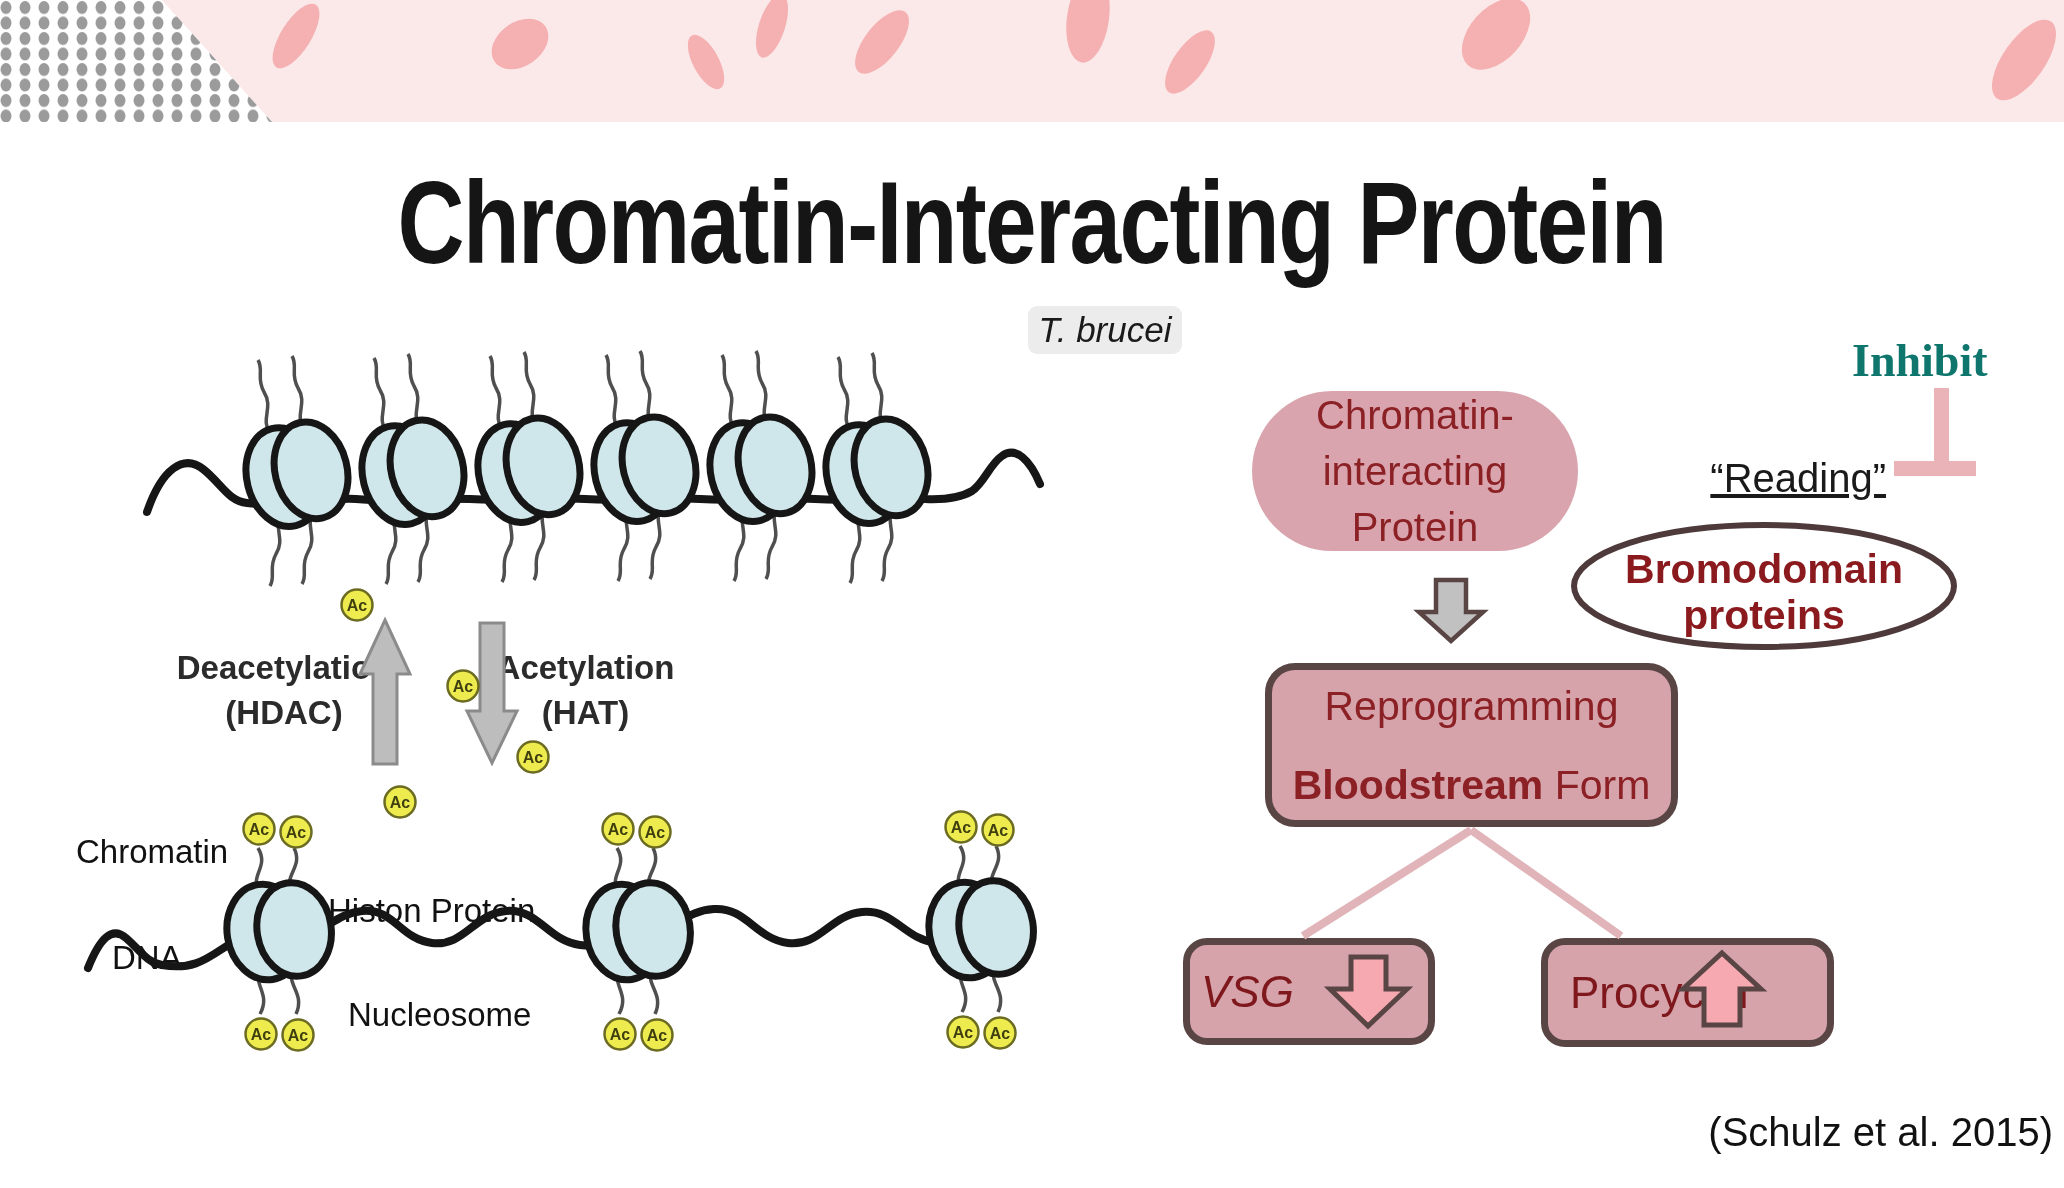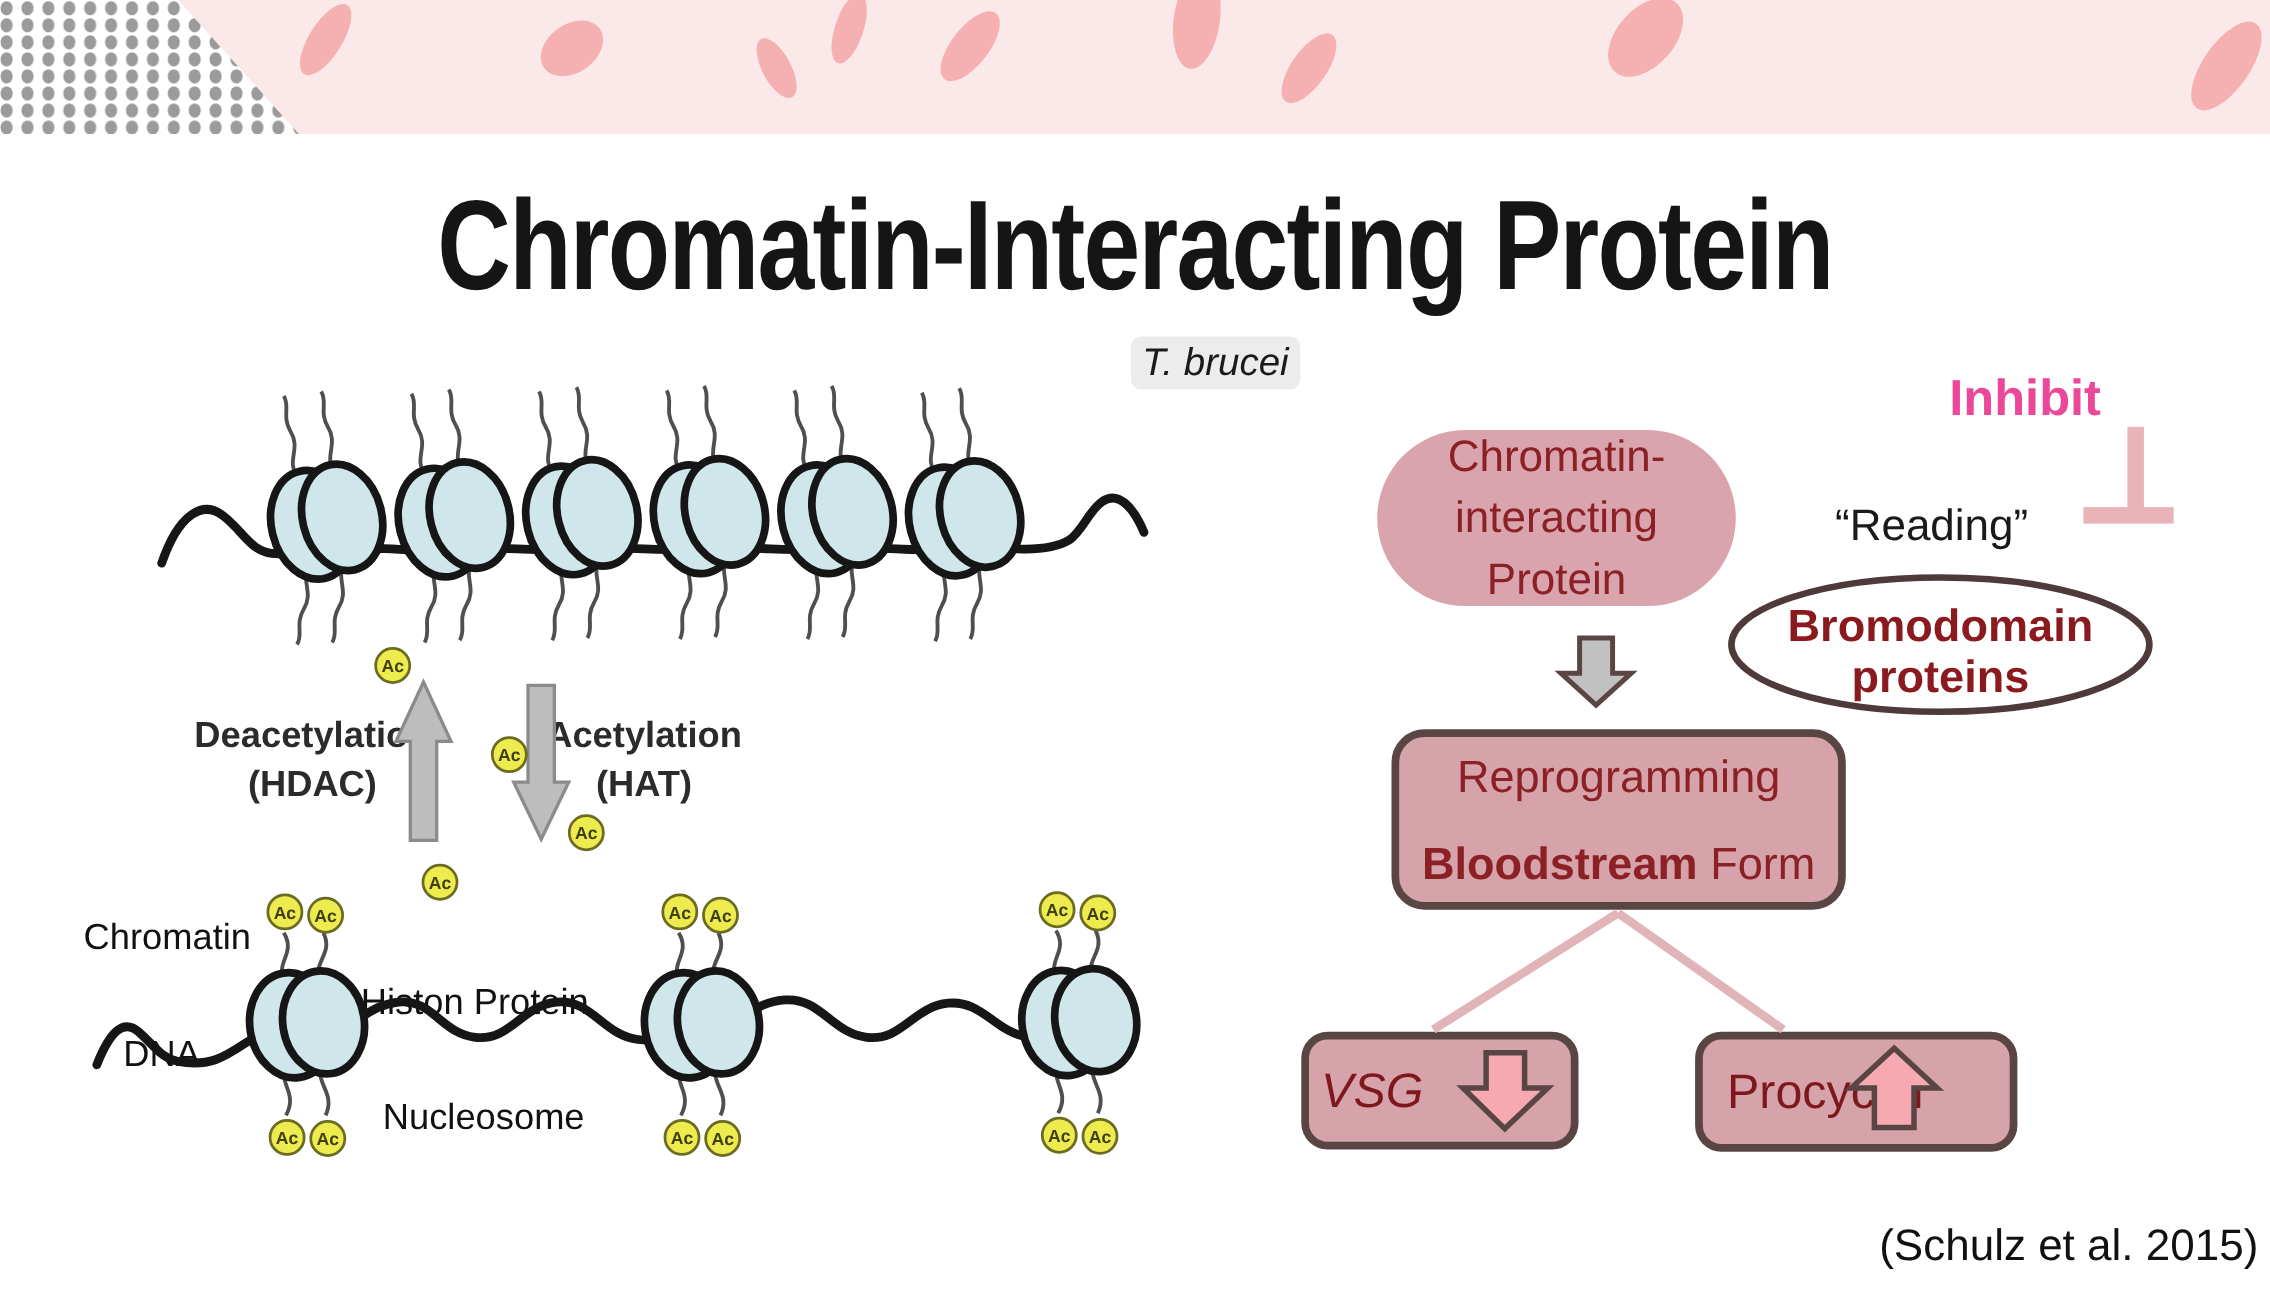--- a/index.html
+++ b/index.html
@@ -16,22 +16,22 @@
   #title .stretch{display:inline-block;transform:scaleX(0.80);transform-origin:center;}
   
   .diag-label{color:#111;font-size:33px;}
   .diag-label-bold{color:#2b2b2b;font-size:33px;font-weight:bold;text-align:center;line-height:45px;}
   
   #organism-tag{left:1028px;top:306px;width:154px;height:48px;background:var(--organism_bg,#ececec);
       border-radius:9px;font-style:italic;font-size:35px;display:flex;align-items:center;justify-content:center;}
   #protein-pill{left:1252px;top:391px;width:326px;height:160px;background:var(--pill_fill,#d9a4ad);
       border-radius:82px;color:var(--dark_red,#8b2025);font-size:40px;line-height:48px;
       display:flex;flex-direction:column;align-items:center;justify-content:space-between;text-align:center;}
-  #reading-label{left:1626px;top:456px;width:260px;text-align:center;font-size:40px;color:#1a1a1a;}
-  #inhibit-label{left:1772px;top:334px;width:170px;font-size:46px;font-weight:bold;color:#ec4899;}
+  #reading-label{left:1626px;top:456px;width:260px;text-align:right;font-size:40px;color:#1a1a1a;text-decoration:underline;}
+  #inhibit-label{left:1852px;top:334px;width:170px;font-size:46px;font-weight:bold;color:#0f766e;font-family:Liberation Serif, serif;}
   .flow-box{background:var(--pink_fill,#d6a3ab);border:7px solid var(--border_dark,#5a4545);box-sizing:border-box;}
   #reprogramming-box{left:1265px;top:663px;width:413px;height:164px;border-radius:30px;
       color:var(--dark_red,#8b2025);font-size:41px;line-height:50px;
       display:flex;flex-direction:column;align-items:center;justify-content:center;text-align:center;gap:29px;}
   #vsg-box{left:1183px;top:938px;width:252px;height:107px;border-radius:24px;
       color:var(--darker_red,#7e181c);font-size:44px;display:flex;align-items:center;}
   #vsg-box span{padding-left:11px;font-style:italic;}
   #procyclin-box{left:1541px;top:938px;width:293px;height:109px;border-radius:24px;
       color:var(--darker_red,#7e181c);font-size:44px;display:flex;align-items:center;}
   #procyclin-box span{padding-left:22px;}

